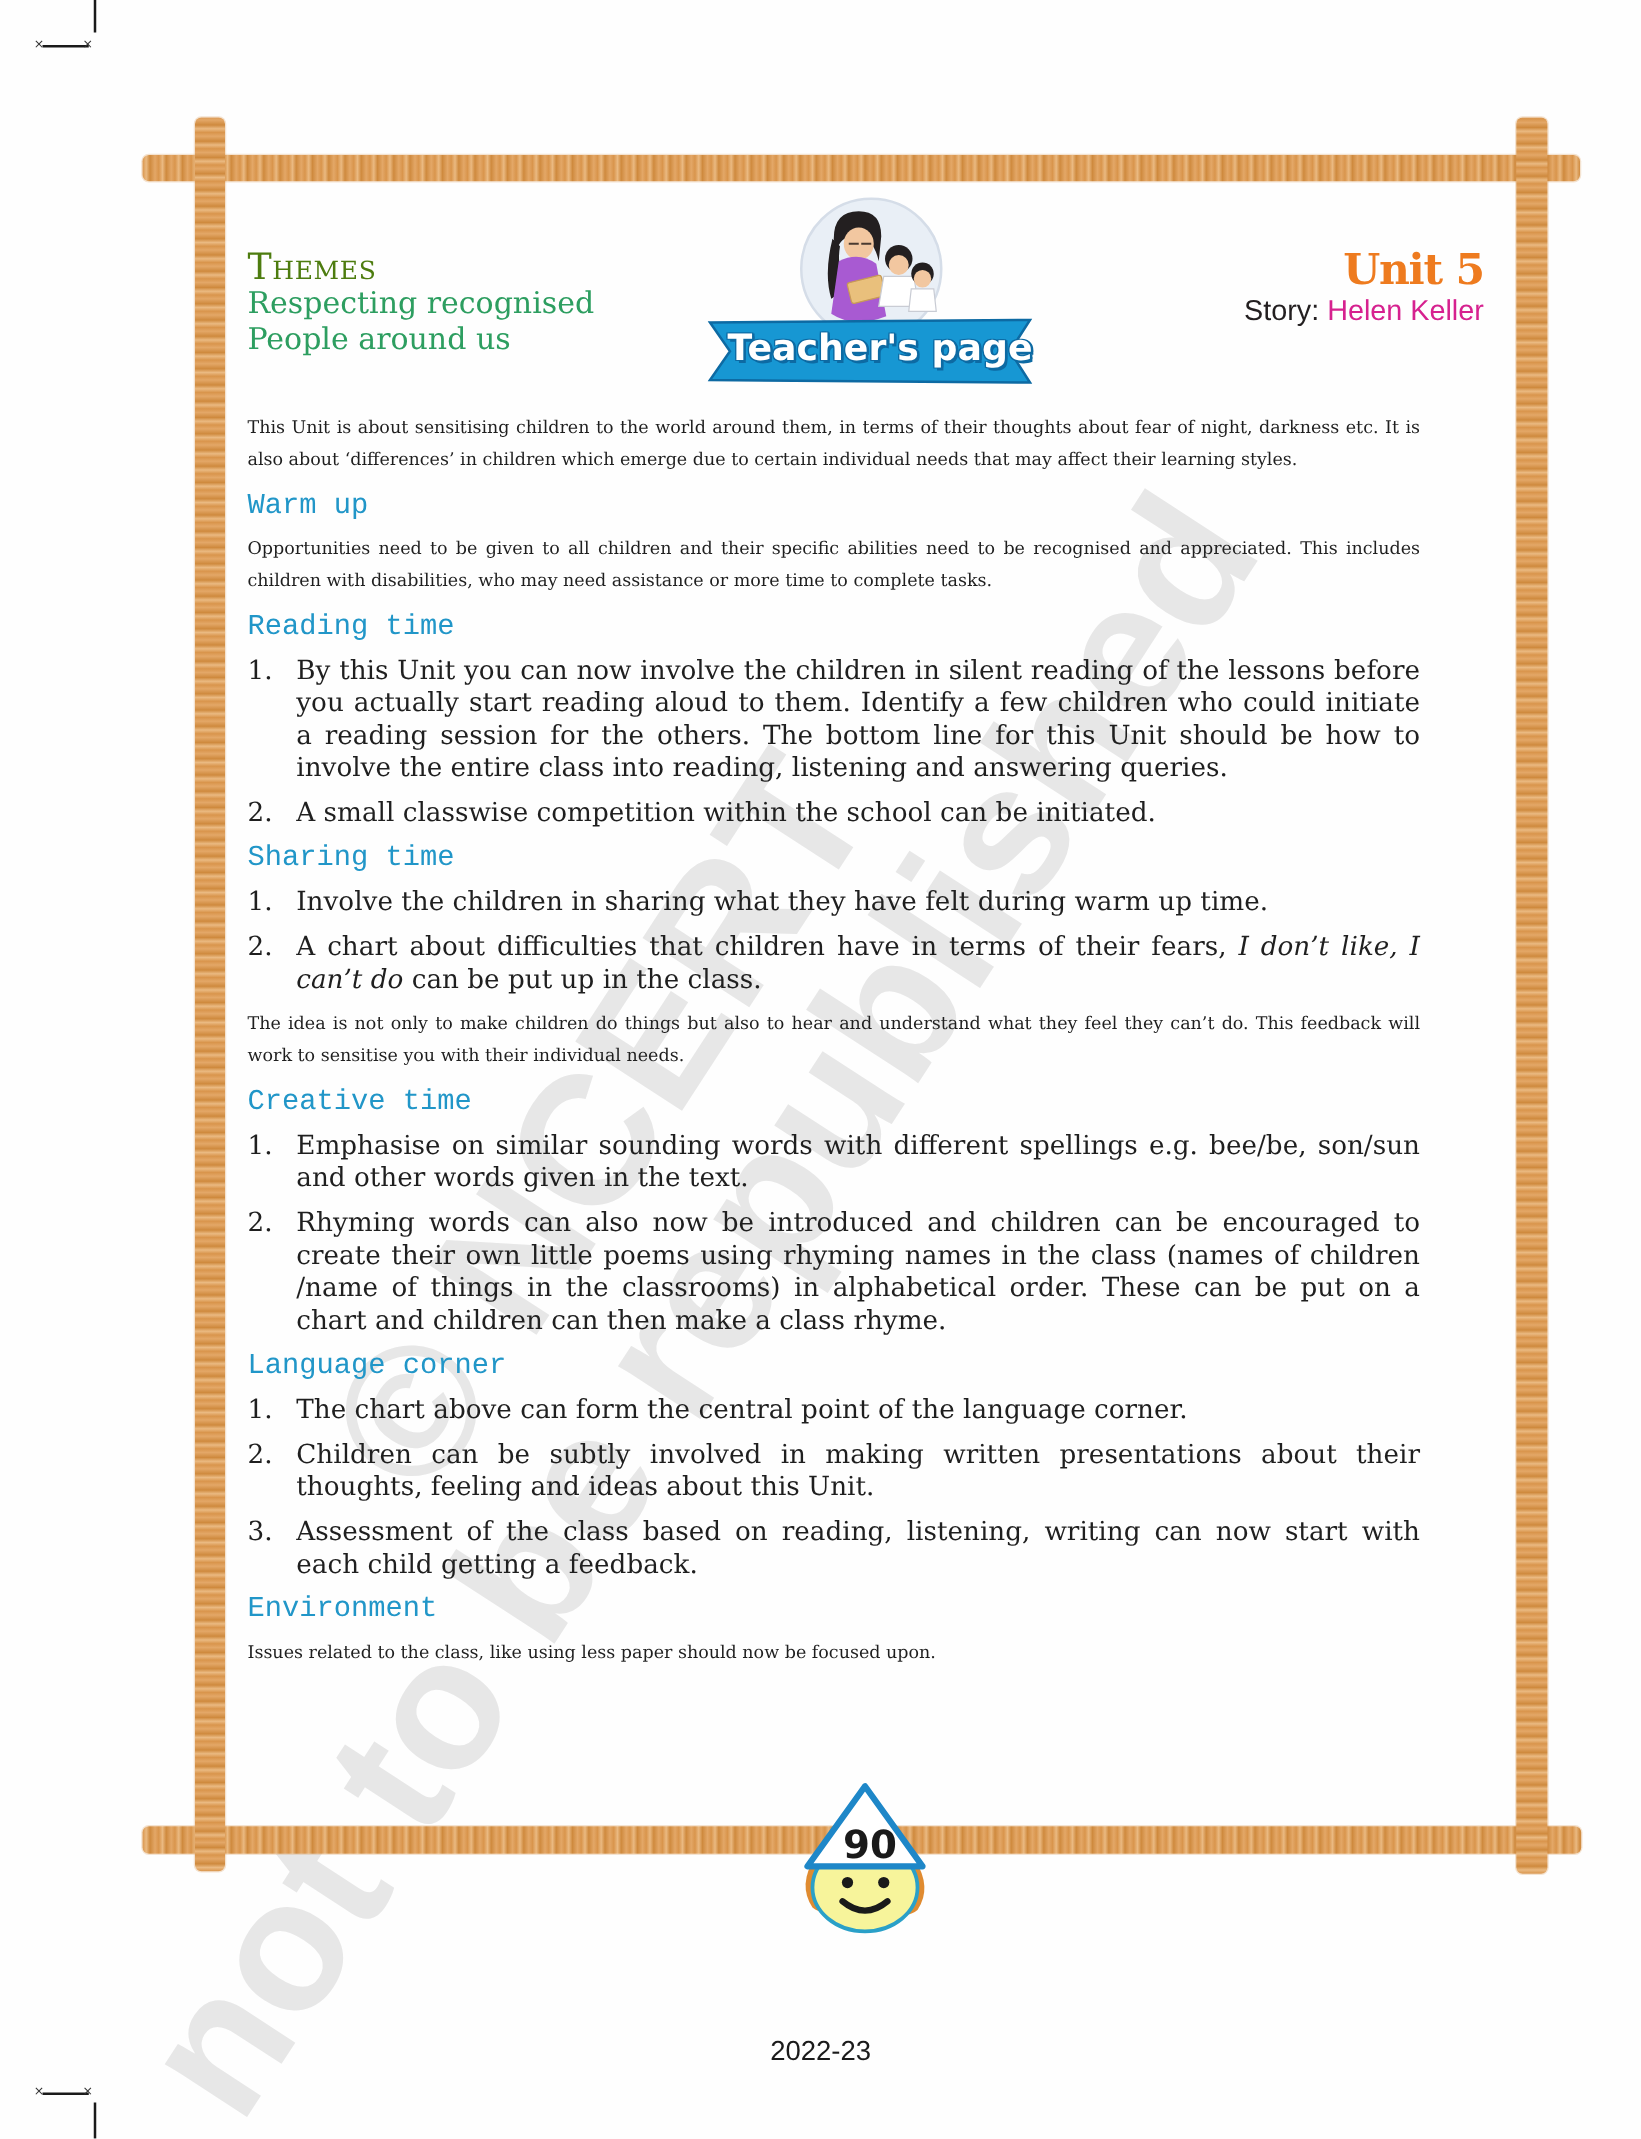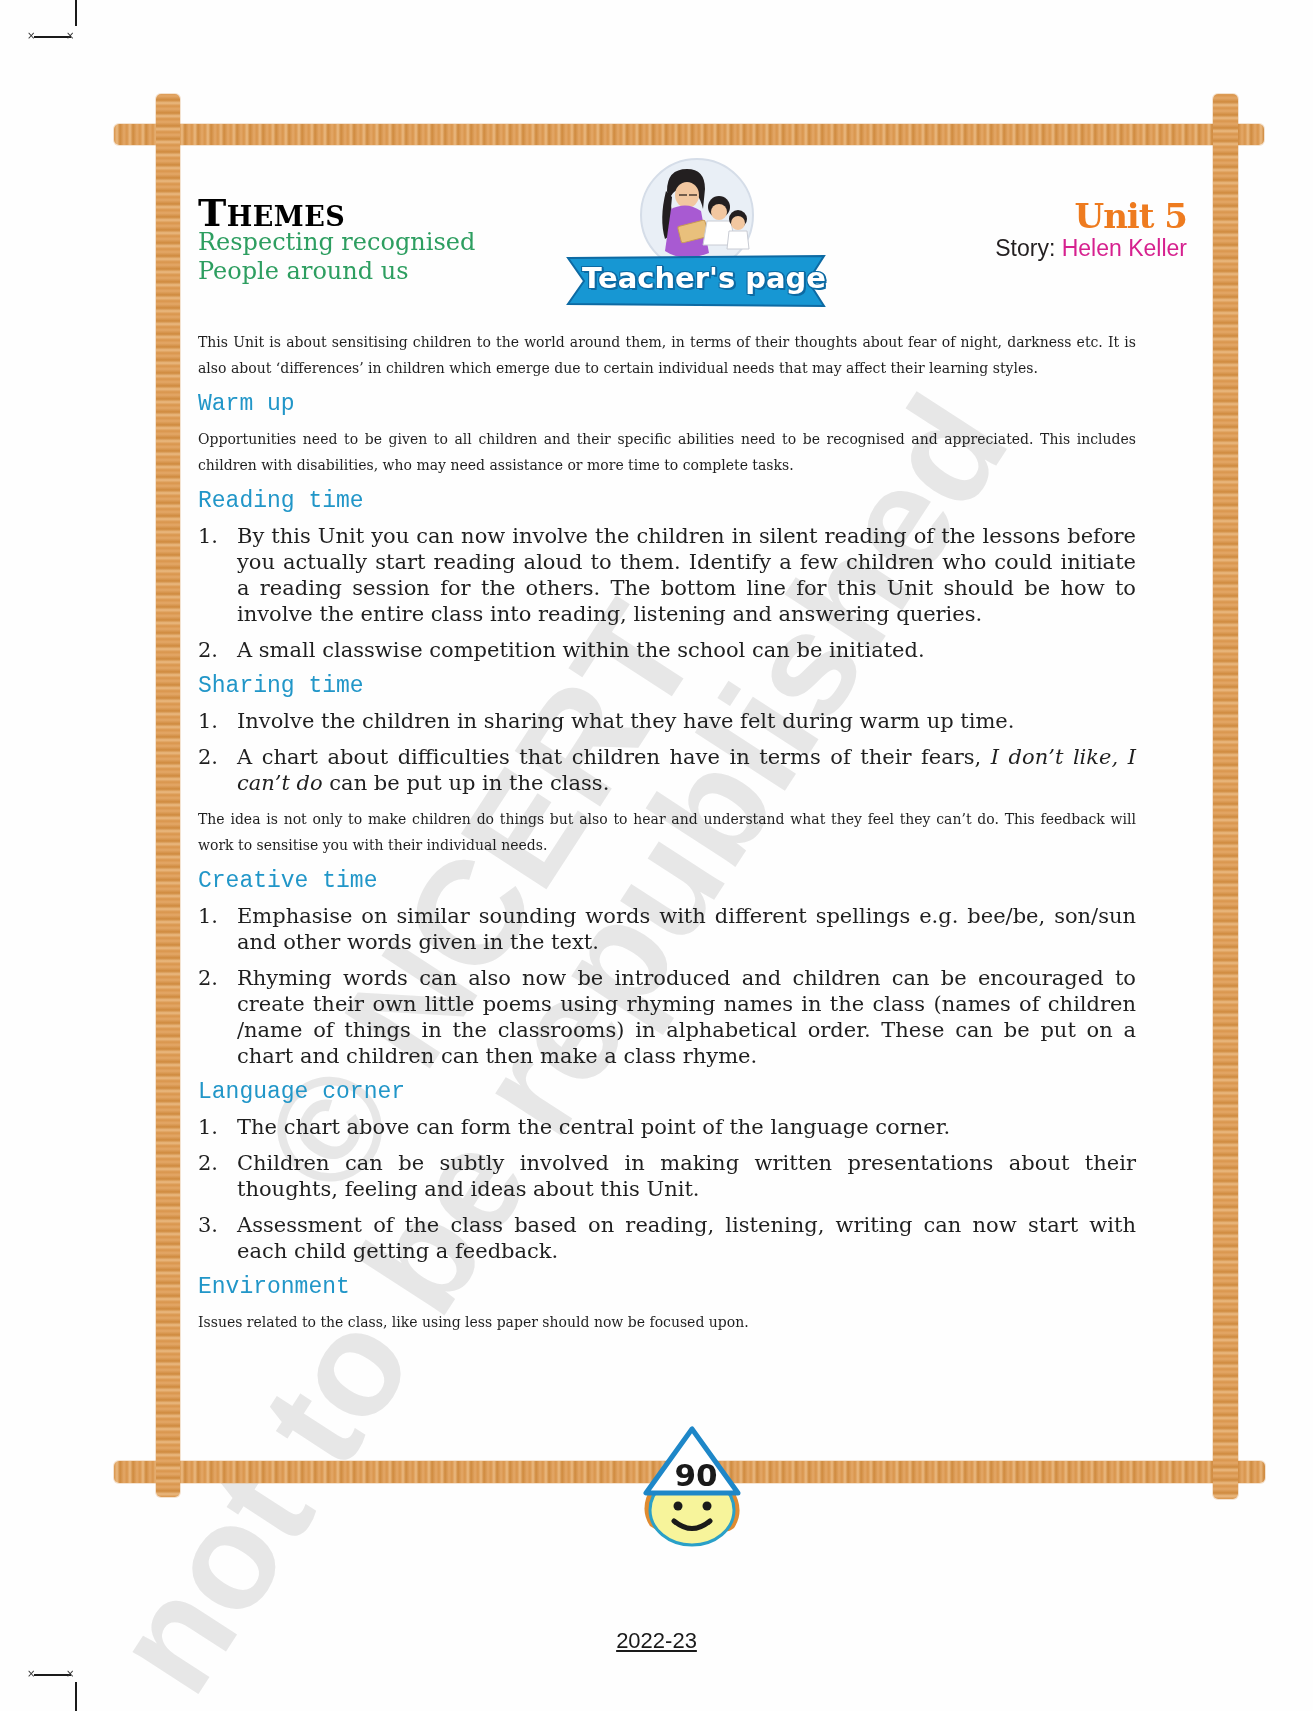--- a/index.html
+++ b/index.html
@@ -36,22 +36,22 @@
     position:absolute; z-index:1; white-space:nowrap;
     font-family:"Liberation Sans", sans-serif; font-weight:bold;
     color:#e7e7e7; transform:rotate(-57deg); transform-origin:left center;
   }
   .wm-1 { font-size:148px; left:300px; top:1090px; }
   .wm-2 { font-size:148px; left:150px; top:1590px; }
 
   
   .themes-block { position:absolute; left:198px; top:198px; z-index:3; }
   .themes-title {
-    font-variant:small-caps; font-weight:bold; font-size:38px; line-height:30px;
-    color:#000000; letter-spacing:.5px;
+    font-variant:small-caps; font-weight:normal; font-size:29px; line-height:30px;
+    color:#4d7c0f; letter-spacing:.5px;
   }
   .theme-line { font-size:24px; line-height:29px; color:#2d9e60; }
 
   .illus-circle {
     position:absolute; left:639px; top:157px; width:116px; height:116px; z-index:3;
   }
   .ribbon { position:absolute; left:566px; top:254px; width:260px; height:54px; z-index:4; }
   .ribbon-label {
     position:absolute; left:0; top:7px; width:100%; text-align:right; z-index:5;
     font-family:"DejaVu Sans", sans-serif; font-weight:bold; font-size:29px; color:#ffffff;
@@ -79,21 +79,21 @@
   }
   .li { display:flex; margin:0 0 10px; }
   .li-num { flex:none; width:39px; font-size:21px; line-height:26px; }
   .li-txt { flex:1; font-size:21px; line-height:26px; text-align:justify; }
   .it { font-style:italic; }
 
   
   .mascot { position:absolute; left:630px; top:1424px; width:124px; height:132px; z-index:3; }
   .footer-year {
     position:absolute; left:0; top:1628px; width:100%; text-align:center; z-index:3;
-    font-family:"Liberation Sans", sans-serif; font-size:22px; color:#1a1a1a;text-decoration:underline;
+    font-family:"Liberation Sans", sans-serif; font-size:22px; color:#1a1a1a;
   }
 </style>
 </head>
 <body>
 
 <div class="page">
 
   <div class="crop crop-tl-v"></div>
   <div class="crop crop-tl-h"></div>
   <span class="crop-x" style="left:27px; top:30px;">×</span>

